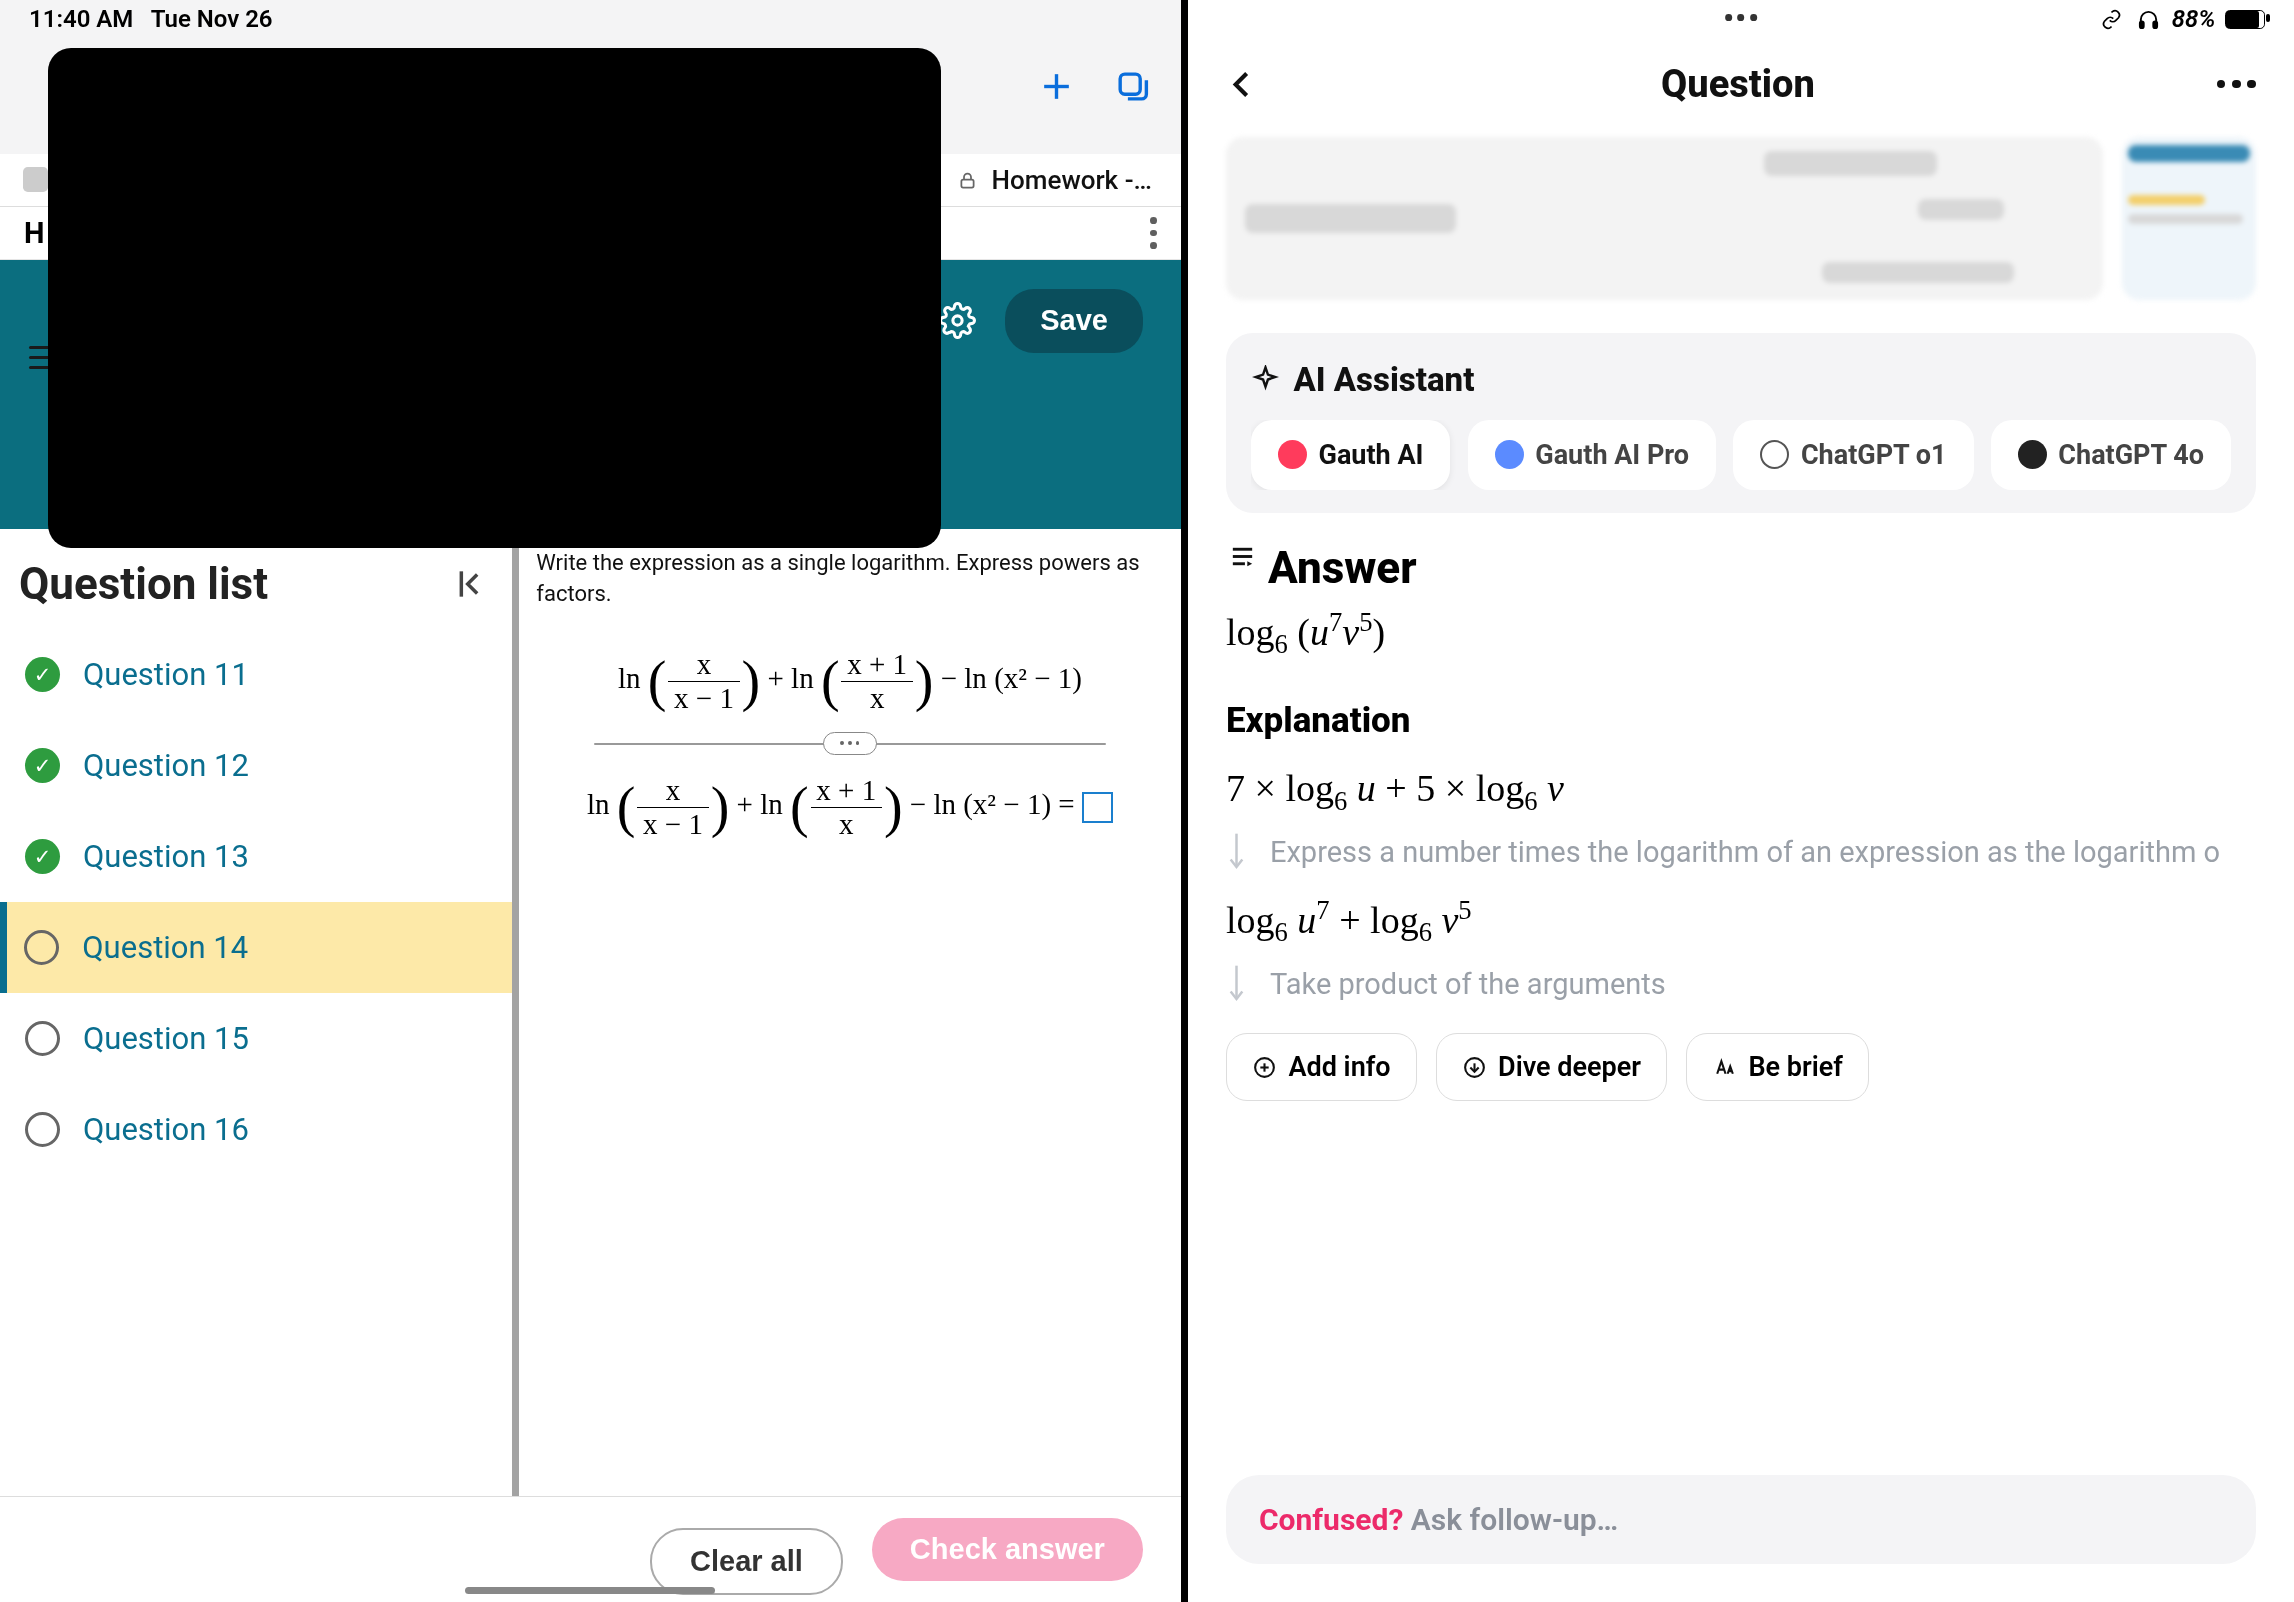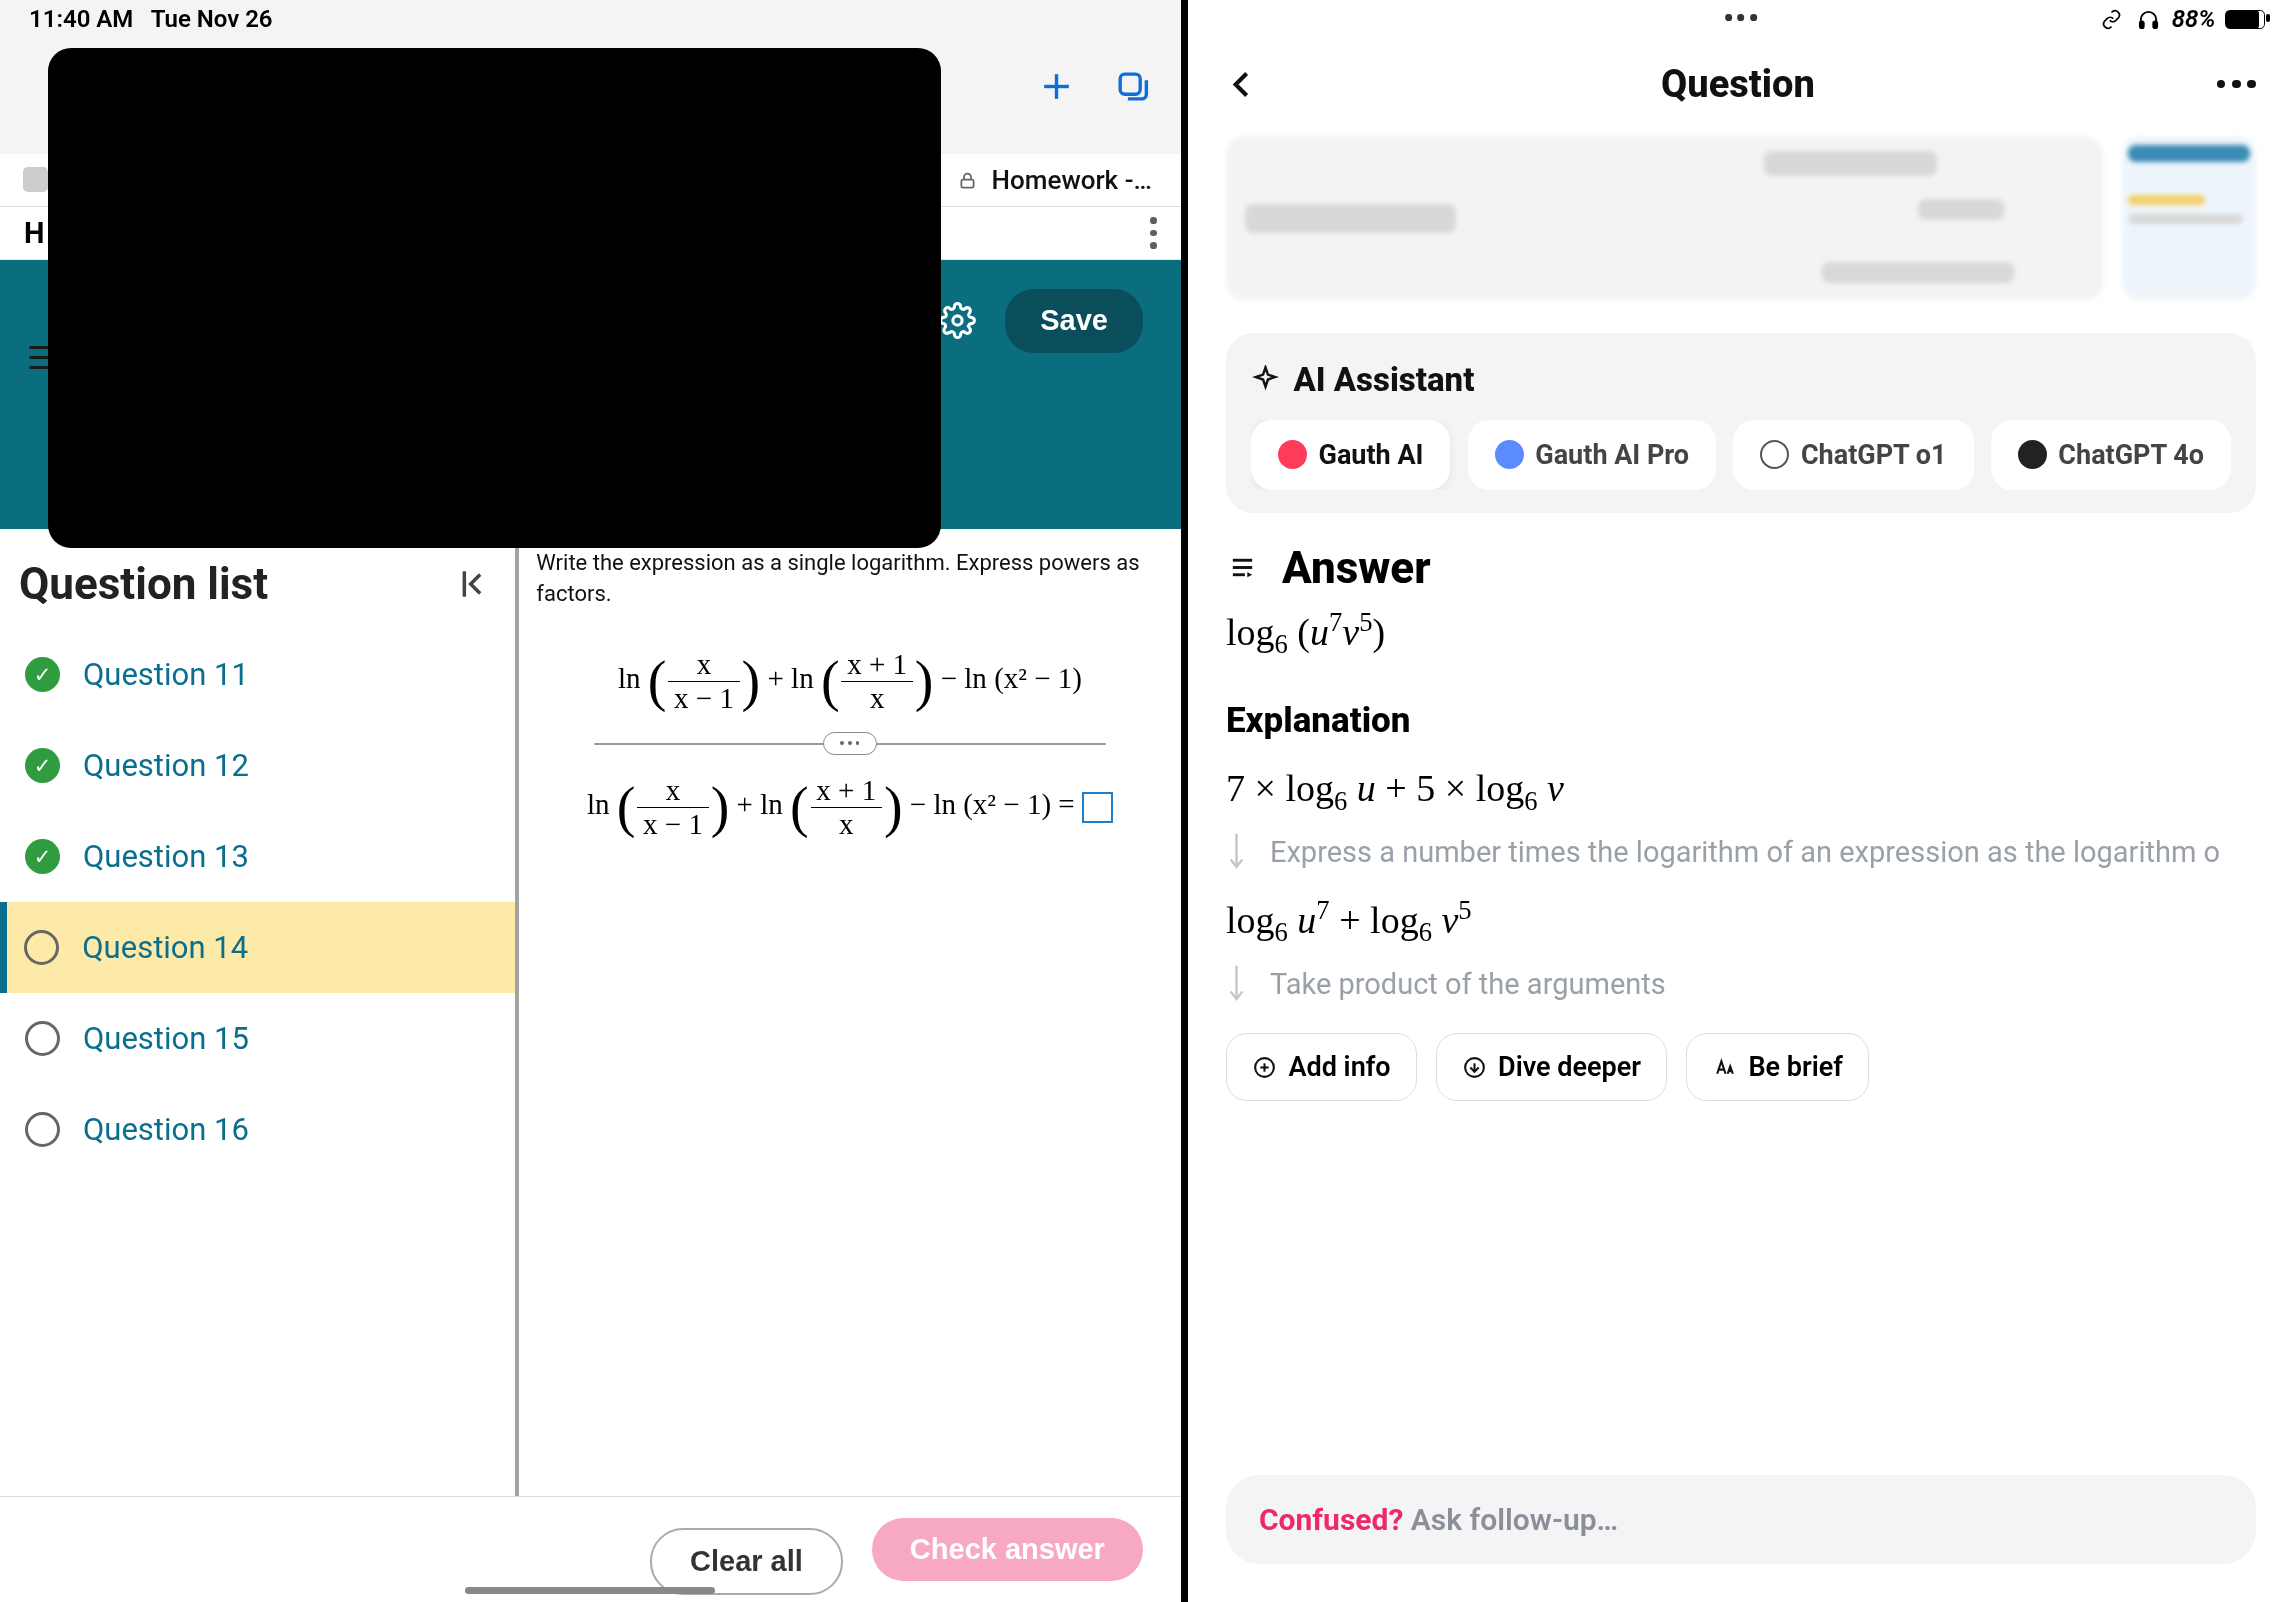--- a/index.html
+++ b/index.html
@@ -46,21 +46,21 @@
 .dark-header { background:#0b6e7f; height:269px; width:100%; padding:29px 38px; position:relative; color:#fff; }
 .hamburger { width:33px; height:23px; display:flex; flex-direction:column; justify-content:space-between; }
 .hamburger span { height:2.9px; background:#1a1a1a; border-radius:1.9px; }
 .dark-top-row { display:flex; justify-content:flex-end; align-items:center; gap:29px; }
 .gear-btn { width:37px; height:37px; }
 .save-btn { background:#0a4e5c; color:#fff; border:none; padding:15.4px 35px; border-radius:29px; font-size:29px; font-weight:600; cursor:pointer; }
 .points-row { margin-top:48px; font-size:27px; line-height:1.4; margin-left:740px; }
 .points-row .lbl { font-weight:600; }
 
 .content-row { flex:1; display:flex; overflow:hidden; }
-.qlist-pane { width:519px; background:#fff; border-right:4px solid #a3a3a3; display:flex; flex-direction:column; }
+.qlist-pane { width:519px; background:#fff; border-right:7px solid #a3a3a3; display:flex; flex-direction:column; }
 .qlist-header { display:flex; align-items:center; justify-content:space-between; padding:29px 19px 19px; }
 .qlist-header h2 { font-size:44px; font-weight:700; color:#222; }
 .collapse-icon { width:38px; height:38px; }
 .qlist-items { flex:1; overflow-y:auto; }
 .qitem { display:flex; align-items:center; gap:23px; padding:27px 25px; font-size:31px; color:#0a6e8f; cursor:pointer; }
 .qitem.active { background:#fde9a8; border-left:7.7px solid #0a6e8f; padding-left:17.3px; }
 .status-circle { width:35px; height:35px; border-radius:50%; border:3.8px solid #666; flex-shrink:0; }
 .status-check { width:35px; height:35px; border-radius:50%; background:#2e9c3f; display:flex; align-items:center; justify-content:center; color:#fff; font-size:21px; flex-shrink:0; }
 .help-link { padding:29px 25px; font-size:31px; color:#0066dd; font-weight:600; cursor:pointer; }
 
@@ -102,21 +102,21 @@
 .model-chips { display:flex; gap:17.3px; overflow:hidden; }
 .chip { background:#fff; border-radius:21px; padding:19px 27px; display:flex; align-items:center; gap:11.5px; font-size:27px; font-weight:700; color:#444; cursor:pointer; white-space:nowrap; }
 .chip.active { box-shadow: 0 1.9px 7.7px rgba(0,0,0,0.08); color:#111; }
 .chip .ci { width:29px; height:29px; border-radius:50%; }
 .ci-red { background:#ff3b5c; }
 .ci-blue { background:#5b8bff; }
 .ci-ring { border:2.9px solid #555; background:transparent; }
 .ci-flower { background:#222; }
 
 .answer-section { padding:29px 38px 0; }
-.ans-head { display:flex; align-items:center; gap:23px; }
+.ans-head { display:flex; gap:9px; }
 .ans-head h2 { font-size:44px; font-weight:800; }
 .ans-icon { width:33px; height:29px; }
 .math-serif { font-family:"Times New Roman", serif; font-size:38px; margin:13.4px 0; }
 .exp-head { font-size:35px; font-weight:800; margin:40px 0 25px; }
 .step-arrow-row { display:flex; align-items:center; gap:23px; color:#9aa0a8; font-size:29px; margin:15.4px 0 23px; }
 .down-arrow { width:21px; height:40px; }
 .action-chips { display:flex; gap:19px; margin-top:29px; }
 .achip { border:1.9px solid #ddd; border-radius:21px; padding:17.3px 25px; font-size:27px; font-weight:600; display:flex; align-items:center; gap:11.5px; cursor:pointer; background:#fff; }
 .achip .ic { width:25px; height:25px; }
 

